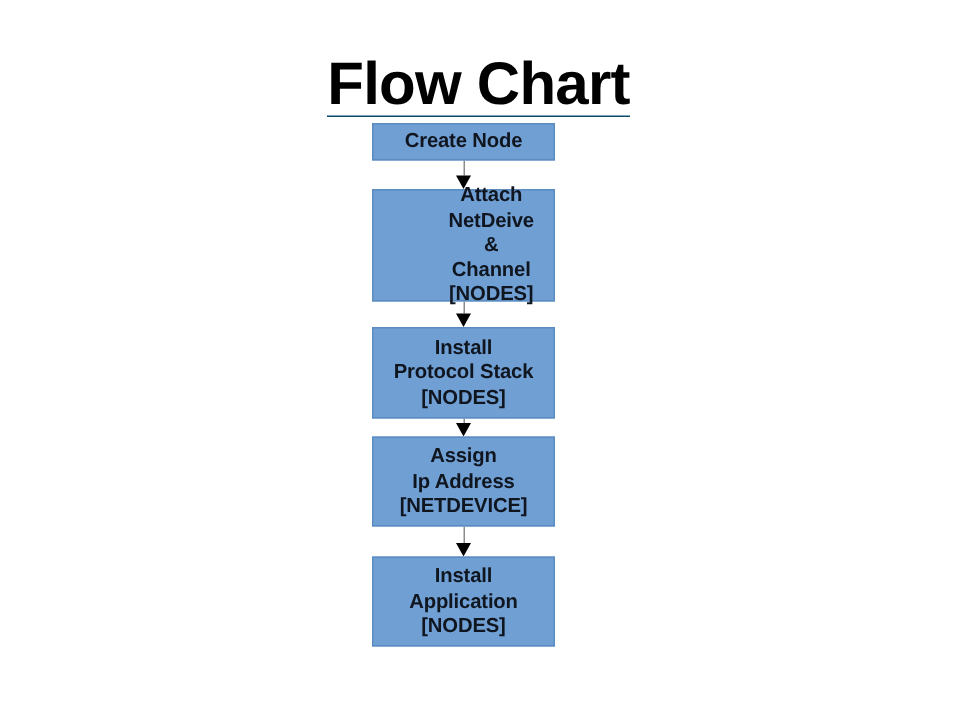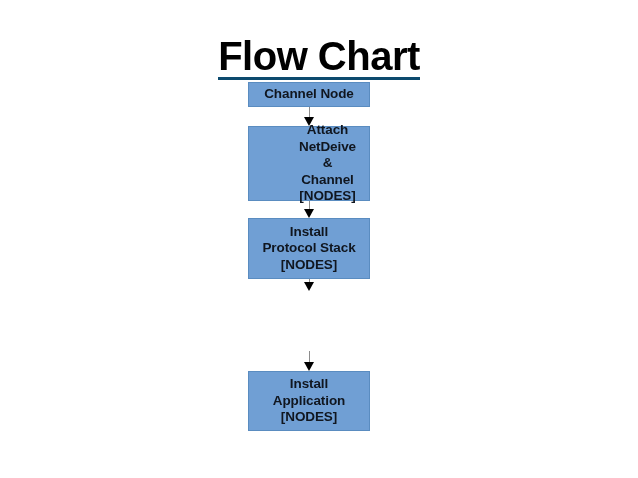--- a/index.html
+++ b/index.html
@@ -26,21 +26,21 @@
     width: 638px;
     text-align: center;
     font-size: 40px;
     font-weight: bold;
     color: #000000;
     letter-spacing: -0.5px;
     line-height: 1.0;
   }
   .chart-title .title-text {
     display: inline-block;
-    border-bottom: 3px solid #0c4a6e;
+    border-bottom: 1px solid #0c4a6e;
     padding-bottom: 1px;
   }
   .flow-node {
     position: absolute;
     left: 248px;
     width: 122px;
     box-sizing: border-box;
     background: #709fd4;
     border: 1px solid #5a8cc0;
     color: #10161f;
@@ -84,21 +84,21 @@
 </head>
 <body>
 
 <div id="canvas">
 
   <div class="chart-title">
     <span class="title-text">Flow Chart</span>
   </div>
 
   <div class="flow-node" style="top:82px;height:25px;">
-    <span class="node-label">Channel Node</span>
+    <span class="node-label">Create Node</span>
   </div>
 
   <div class="connector" style="top:107px;height:19px;">
     <span class="stem" style="height:10px;"></span>
     <span class="head"></span>
   </div>
 
   <div class="flow-node" style="top:126px;height:75px;padding-left:37px;">
     <span class="node-label">Attach NetDeive
 &amp;
@@ -115,20 +115,25 @@
     <span class="node-label">Install
 Protocol Stack
 [NODES]</span>
   </div>
 
   <div class="connector" style="top:279px;height:12px;">
     <span class="stem" style="height:3px;"></span>
     <span class="head"></span>
   </div>
 
+  <div class="flow-node" style="top:291px;height:60px;">
+    <span class="node-label">Assign
+Ip Address
+[NETDEVICE]</span>
+  </div>
 
   <div class="connector" style="top:351px;height:20px;">
     <span class="stem" style="height:11px;"></span>
     <span class="head"></span>
   </div>
 
   <div class="flow-node" style="top:371px;height:60px;">
     <span class="node-label">Install
 Application
 [NODES]</span>

